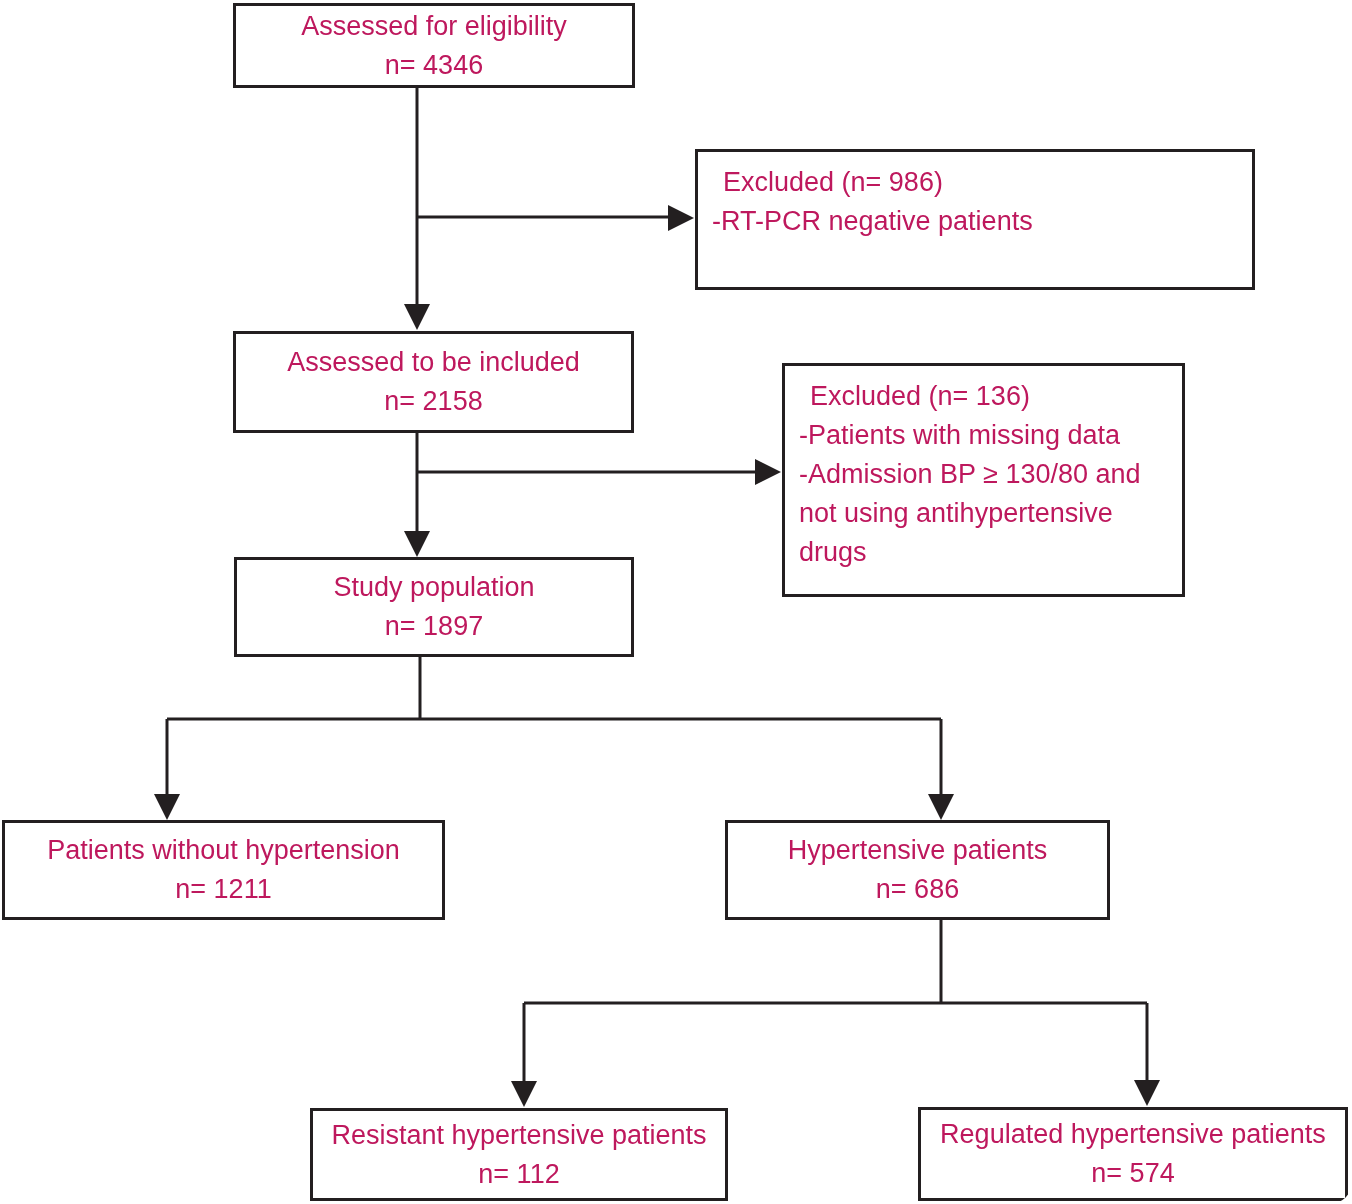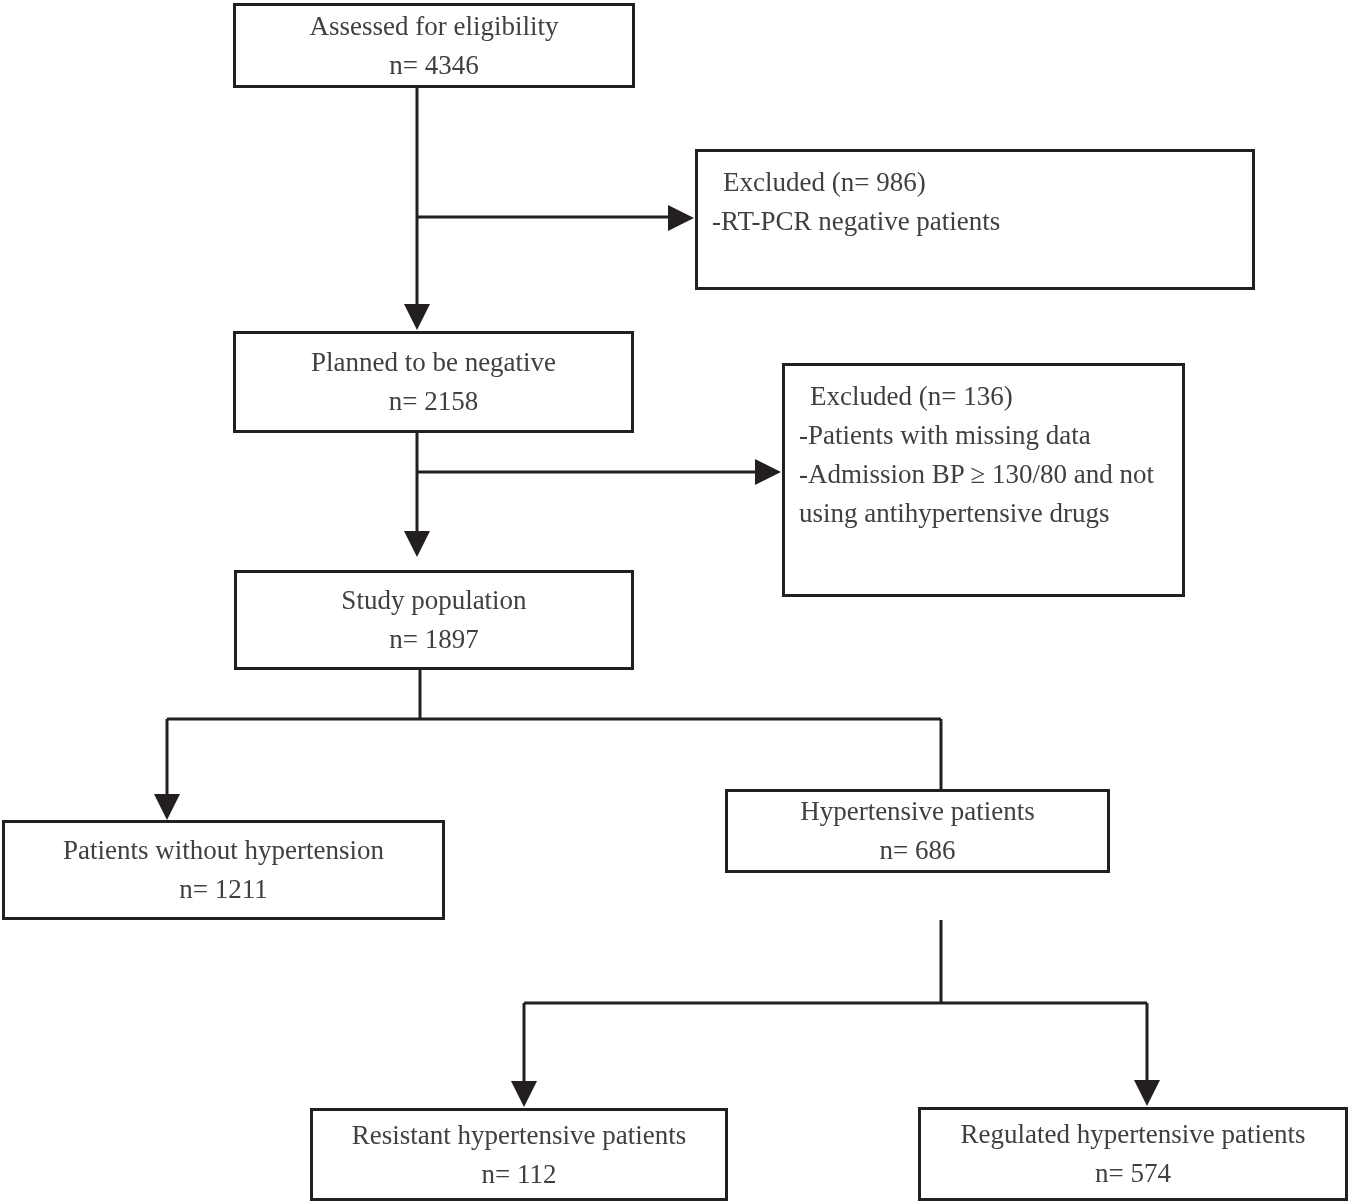--- a/index.html
+++ b/index.html
@@ -5,23 +5,24 @@
   html, body {
     margin: 0;
     padding: 0;
     background: #ffffff;
   }
   .canvas {
     position: relative;
     width: 1352px;
     height: 1204px;
     background: #ffffff;
-    font-family: Liberation Serif, serif;
-    color: #404040;
+    font-family: Liberation Sans, sans-serif;
+    color: #be185d;
     overflow: hidden;
+    border-radius: 22px;
   }
   .connectors {
     position: absolute;
     left: 0;
     top: 0;
     width: 1352px;
     height: 1204px;
   }
   .node {
     position: absolute;
@@ -89,41 +90,41 @@
     <div class="txt">Assessed for eligibility</div>
     <div class="txt">n= 4346</div>
   </div>
 
   <div class="node side" style="left:695px; top:149px; width:560px; height:141px;">
     <div class="txt title">Excluded (n= 986)</div>
     <div class="txt">-RT-PCR negative patients</div>
   </div>
 
   <div class="node center" style="left:233px; top:331px; width:401px; height:102px;">
-    <div class="txt">Planned to be negative</div>
+    <div class="txt">Assessed to be included</div>
     <div class="txt">n= 2158</div>
   </div>
 
   <div class="node side" style="left:782px; top:363px; width:403px; height:234px;">
     <div class="txt title">Excluded (n= 136)</div>
     <div class="txt">-Patients with missing data</div>
     <div class="txt">-Admission BP ≥ 130/80 and not using antihypertensive drugs</div>
   </div>
 
-  <div class="node center" style="left:234px; top:557px; width:400px; height:100px;margin-top:13px;">
+  <div class="node center" style="left:234px; top:557px; width:400px; height:100px;">
     <div class="txt">Study population</div>
     <div class="txt">n= 1897</div>
   </div>
 
   <div class="node center" style="left:2px; top:820px; width:443px; height:100px;">
     <div class="txt">Patients without hypertension</div>
     <div class="txt">n= 1211</div>
   </div>
 
-  <div class="node center" style="left:725px; top:789px; width:385px; height:84px;">
+  <div class="node center" style="left:725px; top:820px; width:385px; height:100px;">
     <div class="txt">Hypertensive patients</div>
     <div class="txt">n= 686</div>
   </div>
 
   <div class="node center" style="left:310px; top:1108px; width:418px; height:93px;text-align:center;">
     <div class="txt">Resistant hypertensive patients</div>
     <div class="txt">n= 112</div>
   </div>
 
   <div class="node center" style="left:918px; top:1107px; width:430px; height:94px;">

